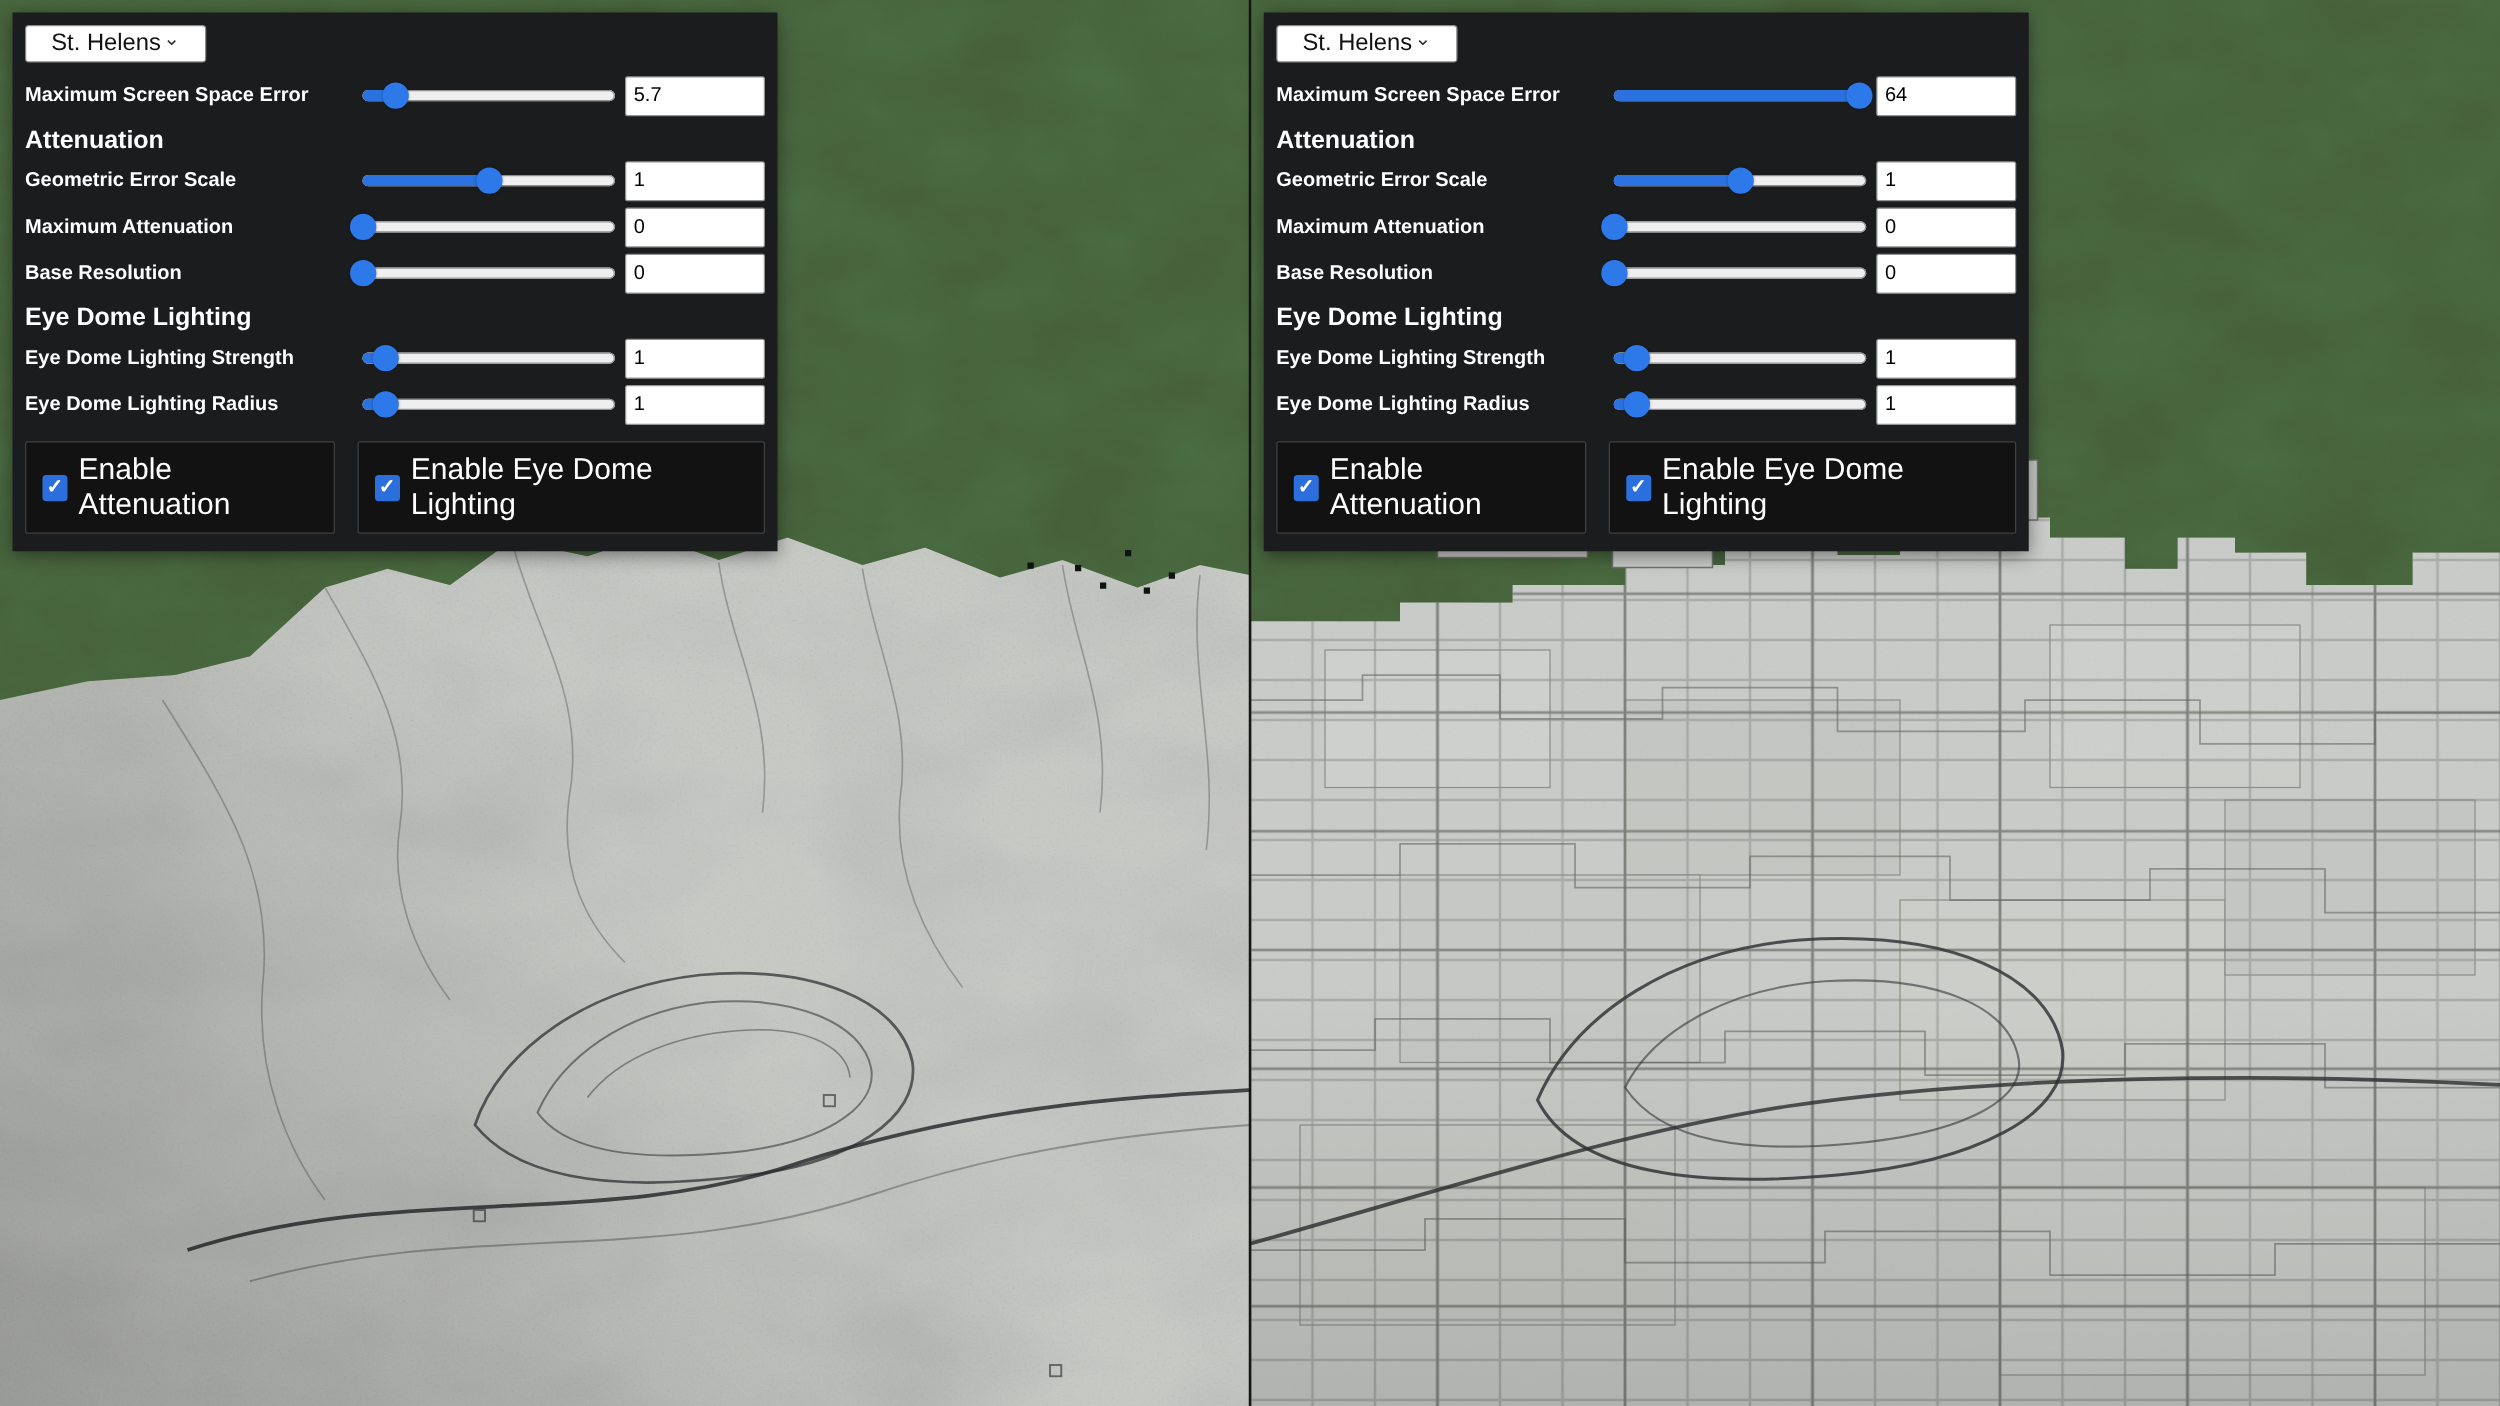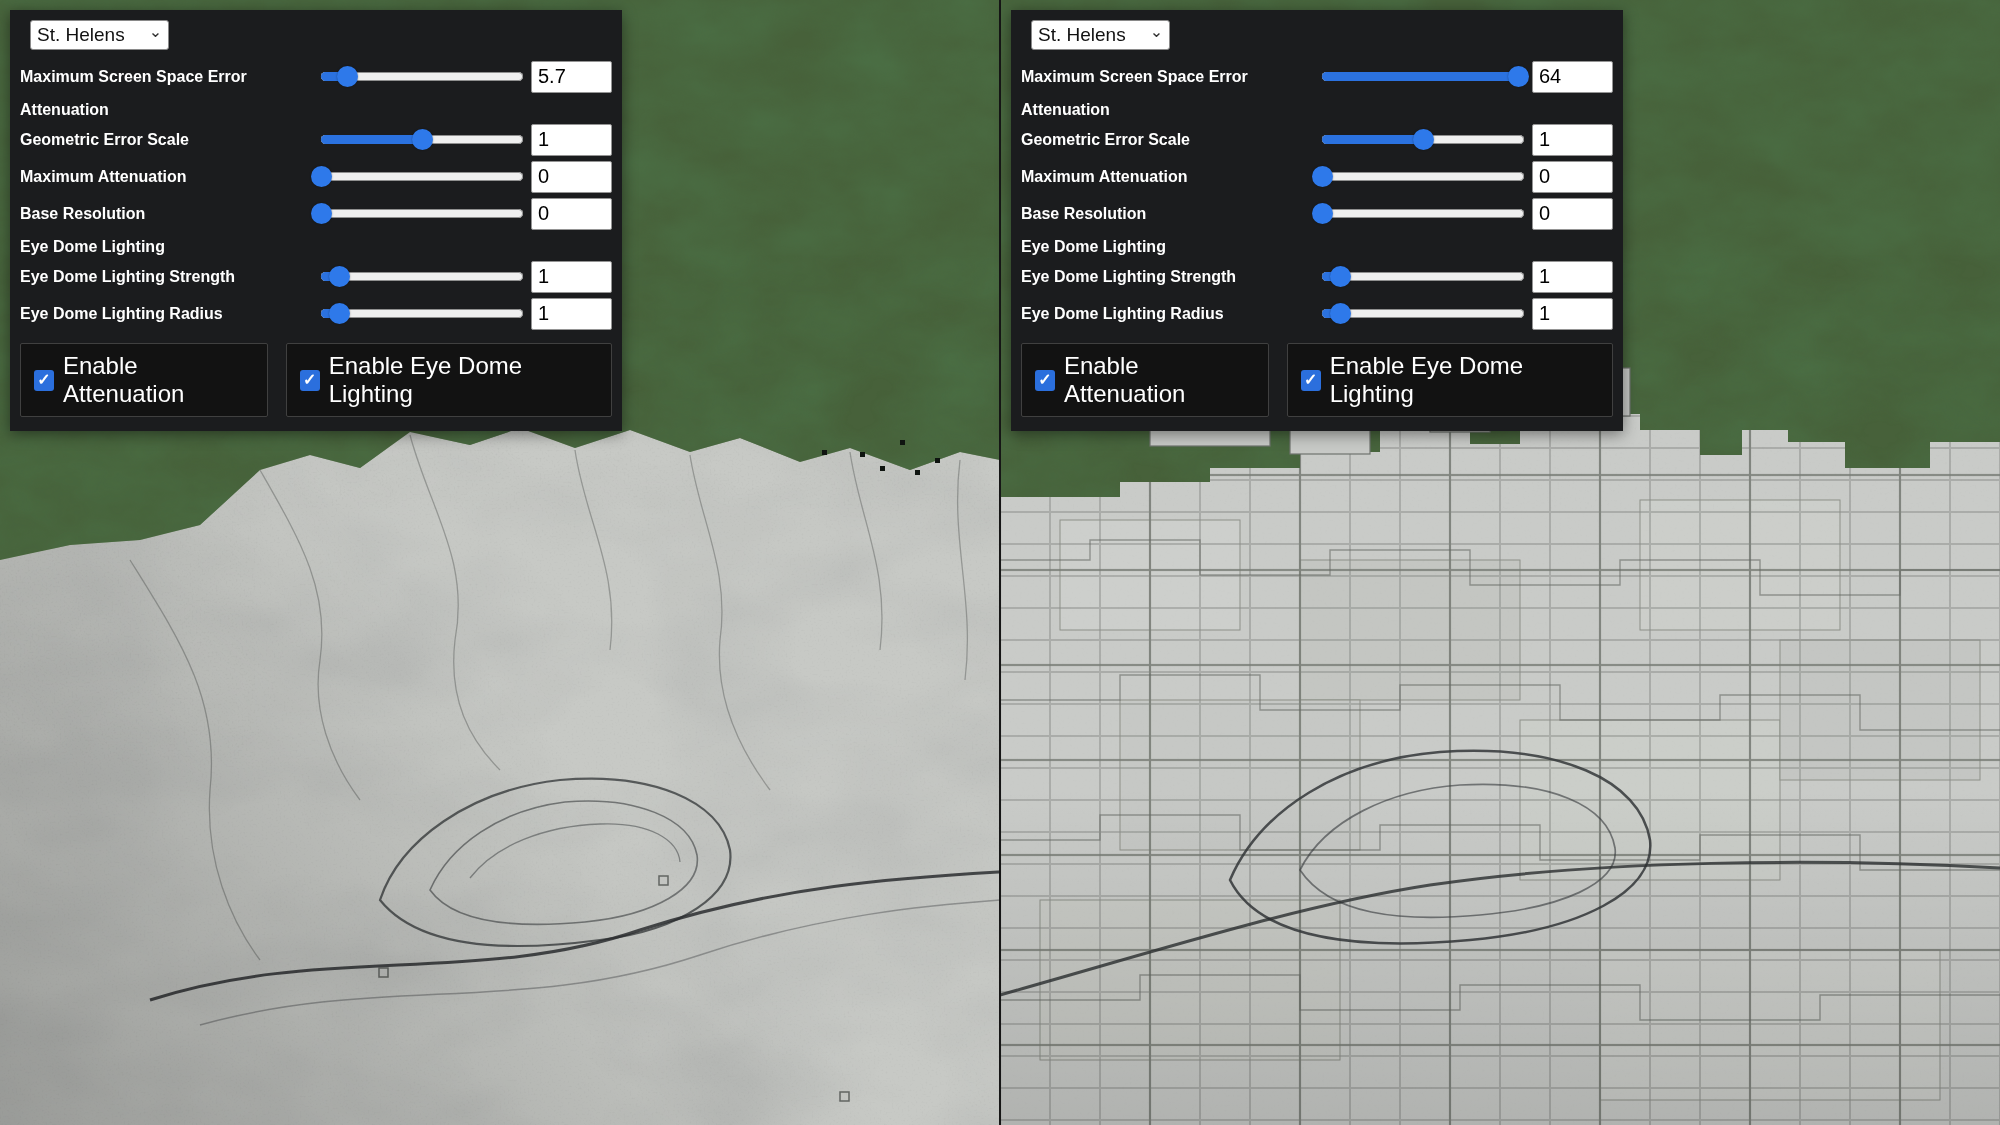--- a/index.html
+++ b/index.html
@@ -7,33 +7,33 @@
   .viewport{position:absolute;top:0;height:1125px;width:1000px;}
   #vpL{left:0;}
   #vpR{left:1000px;}
   .viewport svg{display:block;width:100%;height:100%;}
   .divider{position:absolute;left:999px;top:0;width:2px;height:100%;background:#161616;z-index:5;}
 
   .panel{position:absolute;top:10px;width:612px;background:#1b1c1e;z-index:10;padding:8px 0 14px;box-shadow:0 3px 14px rgba(0,0,0,.45);}
   #panelL{left:10px;}
   #panelR{left:1011px;}
 
-  .dropdown{display:inline-flex;align-items:center;gap:24px;background:#ffffff;color:#111;font-size:19px;padding:3px 6px;margin:2px 20px 6px;border:1px solid #8a8a8a;border-radius:3px;cursor:default;}
+  .dropdown{display:inline-flex;align-items:center;gap:2px;background:#ffffff;color:#111;font-size:19px;padding:3px 20px;margin:2px 10px 6px;border:1px solid #8a8a8a;border-radius:3px;cursor:default;}
   .chev{font-size:16px;color:#333;line-height:1;transform:translateY(-3px);}
 
   .row{display:flex;align-items:center;margin:4px 10px;height:33px;}
   .lbl{flex:1;color:#fff;font-size:16px;font-weight:bold;}
-  .hdr{color:#fff;font-weight:bold;font-size:16px;margin:8px 10px 2px;}
+  .hdr{color:#fff;font-weight:bold;font-size:20px;margin:8px 10px 2px;}
 
   .slider{position:relative;width:202px;height:21px;flex:0 0 202px;margin-right:8px;}
   .track{position:absolute;left:0;top:6px;width:100%;height:9px;border-radius:5px;background:#efefef;box-shadow:inset 0 0 0 1px #8f8f8f;overflow:hidden;}
   .fill{height:100%;background:#2b72e0;width:calc(var(--p,0)*1%);}
   .thumb{position:absolute;top:0;width:21px;height:21px;border-radius:50%;background:#2e79ea;left:calc(var(--p,0)*1% - 10px);box-shadow:0 0 2px rgba(0,0,0,.4);}
 
-  .num{width:81px;height:32px;border:1px solid #949494;border-radius:2px;background:#fff;color:#000;font-size:20px;font-family:inherit;padding:0 6px;box-sizing:border-box;}
+  .num{width:112px;height:32px;border:1px solid #949494;border-radius:2px;background:#fff;color:#000;font-size:16px;font-family:inherit;padding:0 6px;box-sizing:border-box;}
 
   .chkrow{display:flex;gap:18px;margin:13px 10px 0;}
   .chkbtn{display:flex;align-items:center;gap:9px;background:#121212;border:1px solid #404040;border-radius:2px;padding:8px 13px;cursor:pointer;}
   .box{width:21px;height:21px;border-radius:3px;background:#2b6fdd;display:flex;align-items:center;justify-content:center;}
   .mark{display:none;color:#fff;font-size:16px;font-weight:bold;line-height:1;}
   .box.checked .mark{display:block;}
   .chklbl{color:#fff;font-size:24px;}
 </style>
 </head>
 <body>

